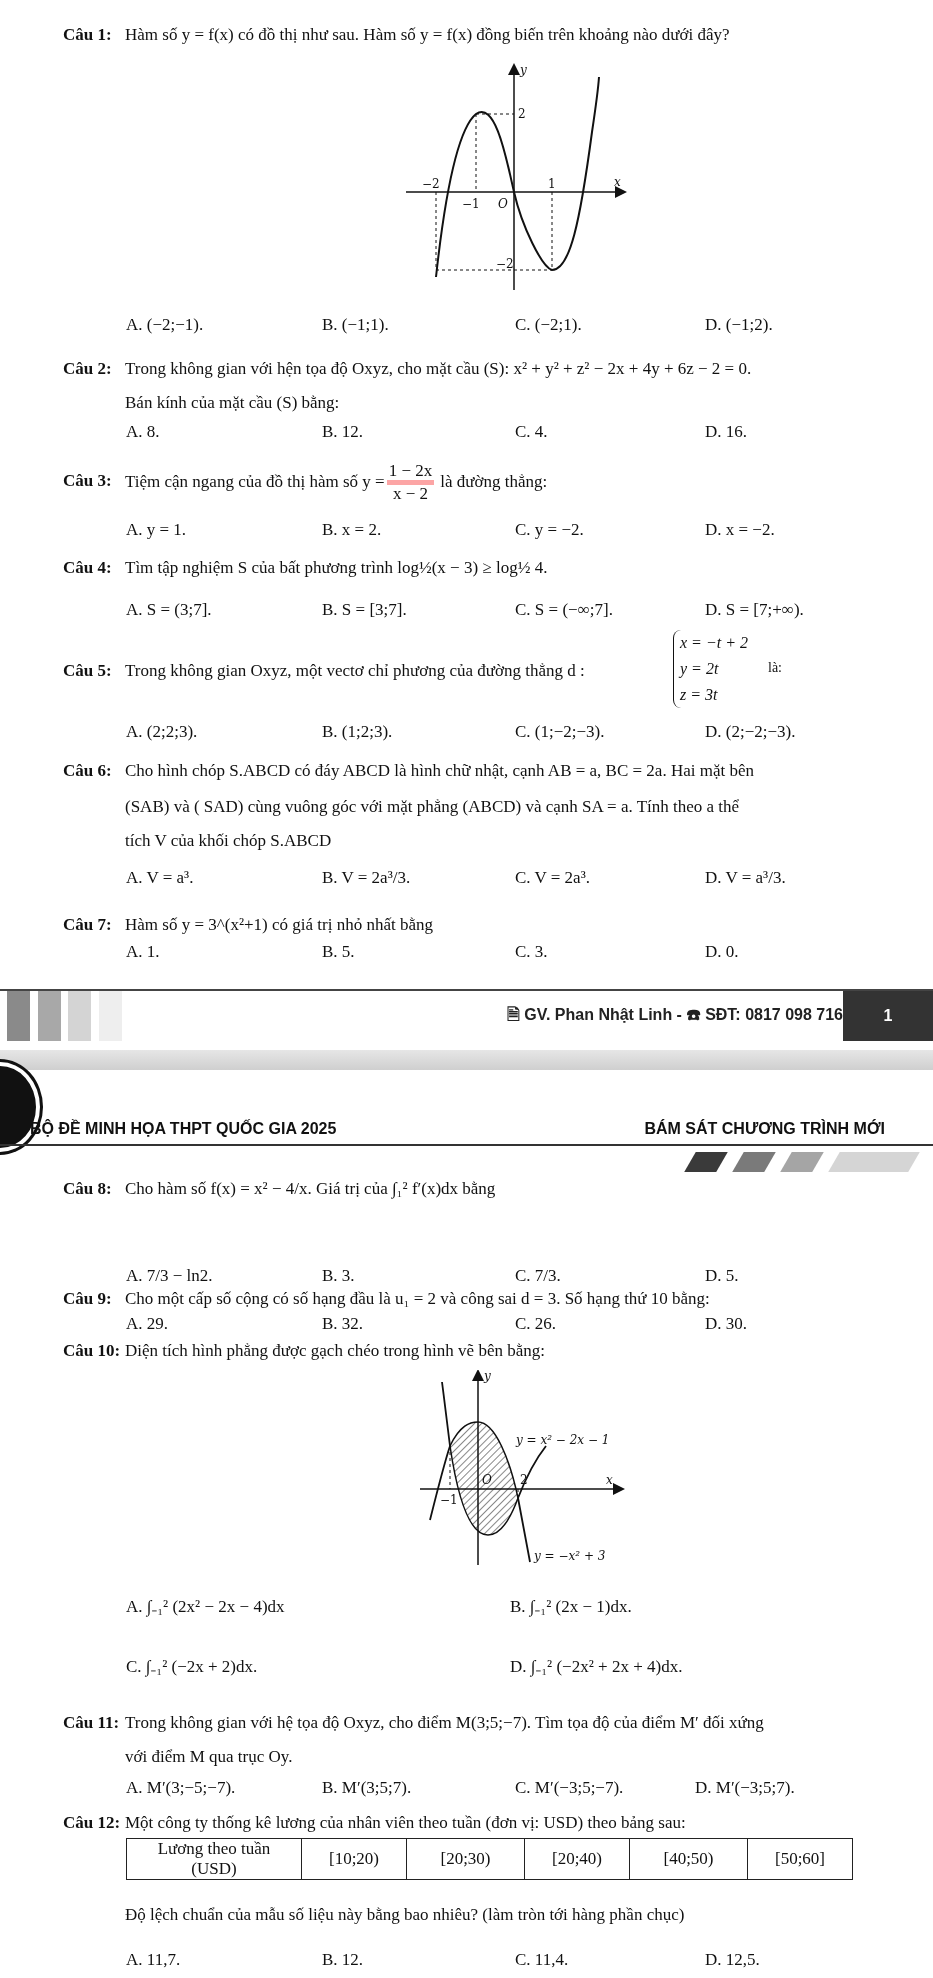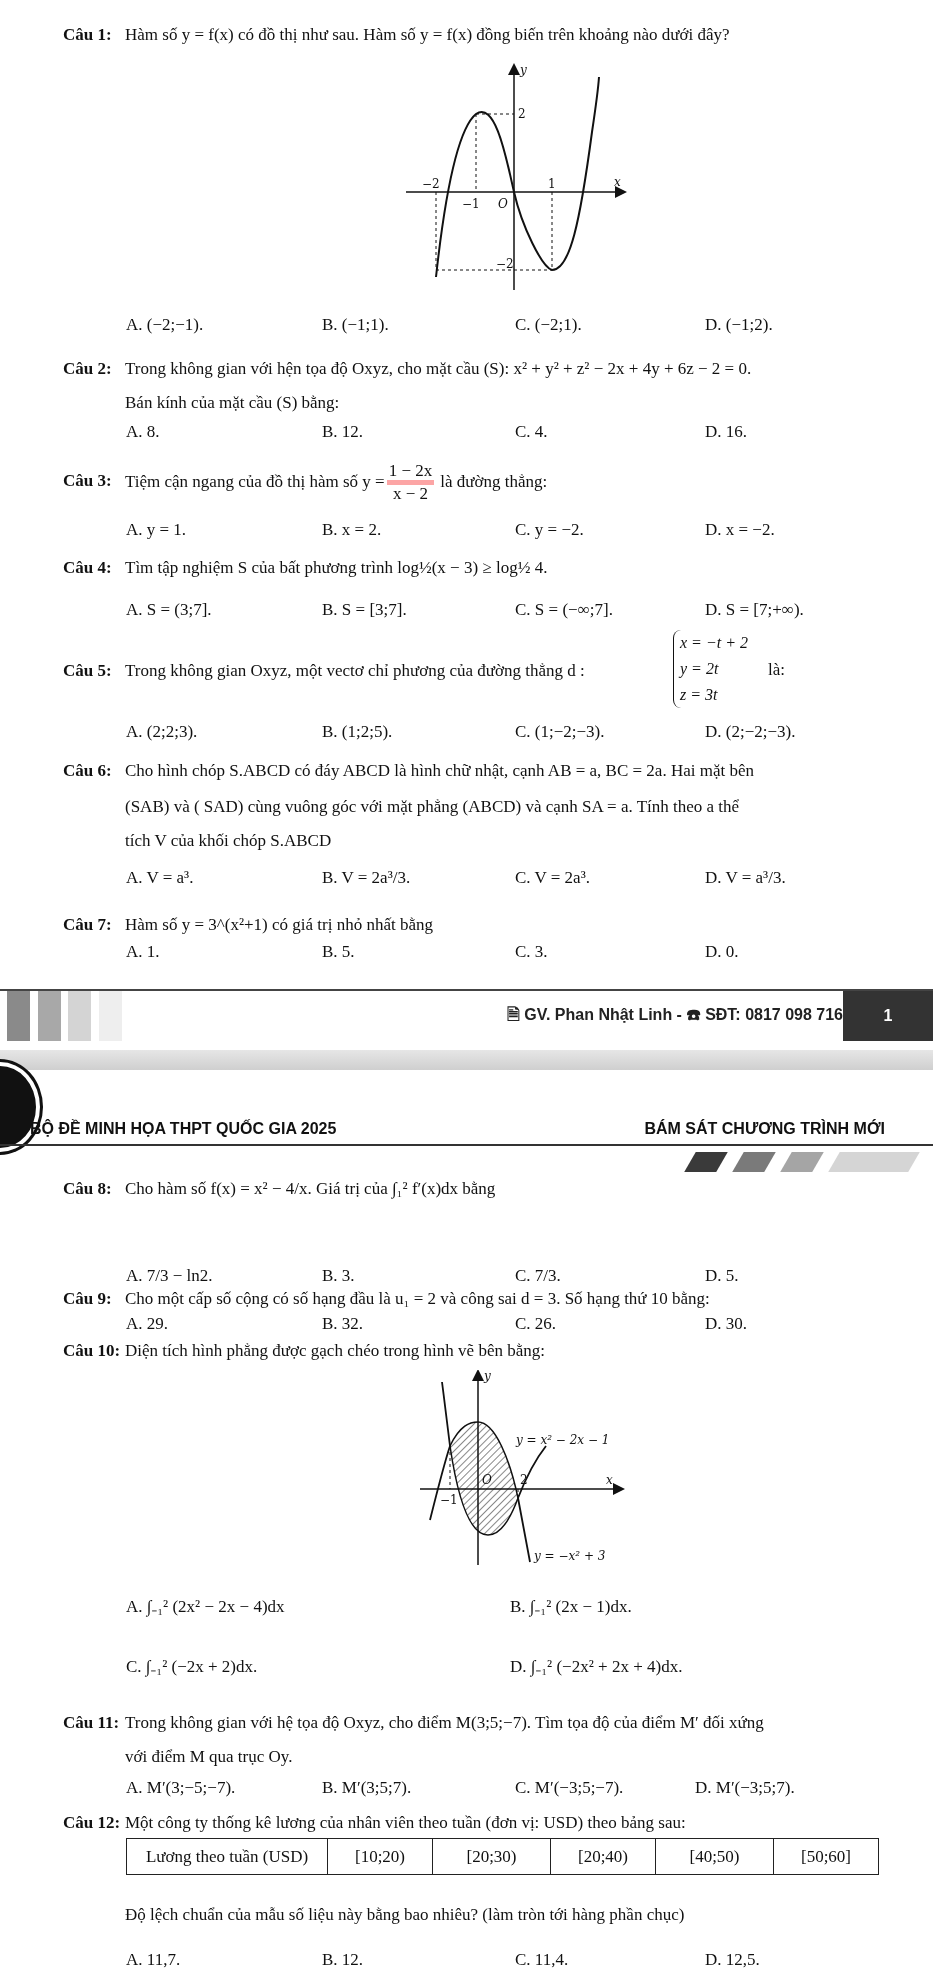--- a/index.html
+++ b/index.html
@@ -113,24 +113,24 @@
 
 <div class="q" style="top:660px">
   <span class="qlabel">Câu 5:</span>
   <span class="qtext">Trong không gian Oxyz, một vectơ chỉ phương của đường thẳng d :</span>
 </div>
 <div style="position:absolute;left:673px;top:630px;border-left:1.5px solid #111;border-radius:8px 0 0 8px;padding-left:6px;font-size:16px;line-height:26px">
   <div class="it">x = −t + 2</div>
   <div class="it">y = 2t</div>
   <div class="it">z = 3t</div>
 </div>
-<span style="position:absolute;left:768px;top:660px;font-size:17px">là:</span>
+<span style="position:absolute;left:768px;top:660px;font-size:14px">là:</span>
 <div>
   <span class="opt" style="left:126px;top:722px">A. (2;2;3).</span>
-  <span class="opt" style="left:322px;top:722px">B. (1;2;5).</span>
+  <span class="opt" style="left:322px;top:722px">B. (1;2;3).</span>
   <span class="opt" style="left:515px;top:722px">C. (1;−2;−3).</span>
   <span class="opt" style="left:705px;top:722px">D. (2;−2;−3).</span>
 </div>
 
 <div class="q" style="top:760px">
   <span class="qlabel">Câu 6:</span>
   <span class="qtext">Cho hình chóp S.ABCD có đáy ABCD là hình chữ nhật, cạnh AB = a, BC = 2a. Hai mặt bên</span>
 </div>
 <div class="q" style="top:796px">
   <span class="qtext">(SAB) và ( SAD) cùng vuông góc với mặt phẳng (ABCD) và cạnh SA = a. Tính theo a thể</span>
@@ -263,21 +263,21 @@
   <span class="opt" style="left:695px;top:1778px">D. M′(−3;5;7).</span>
 </div>
 
 <div class="q" style="top:1812px">
   <span class="qlabel">Câu 12:</span>
   <span class="qtext">Một công ty thống kê lương của nhân viên theo tuần (đơn vị: USD) theo bảng sau:</span>
 </div>
 <table class="t12">
   <tbody>
       <tr>
-    <td style="width:201px">Lương theo tuần (USD)</td>
+    <td style="width:175px">Lương theo tuần (USD)</td>
     <td style="width:105px">[10;20)</td>
     <td style="width:118px">[20;30)</td>
     <td style="width:105px">[20;40)</td>
     <td style="width:118px">[40;50)</td>
     <td style="width:105px">[50;60]</td>
   </tr>
 </tbody>
   </table>
 <div class="q" style="top:1904px">
   <span class="qtext">Độ lệch chuẩn của mẫu số liệu này bằng bao nhiêu? (làm tròn tới hàng phần chục)</span>

